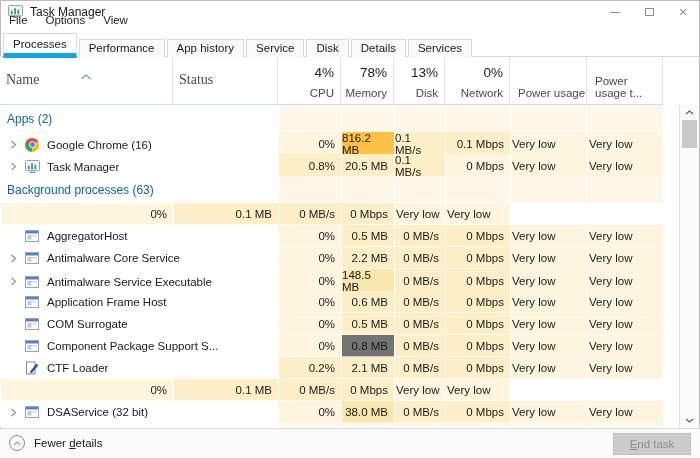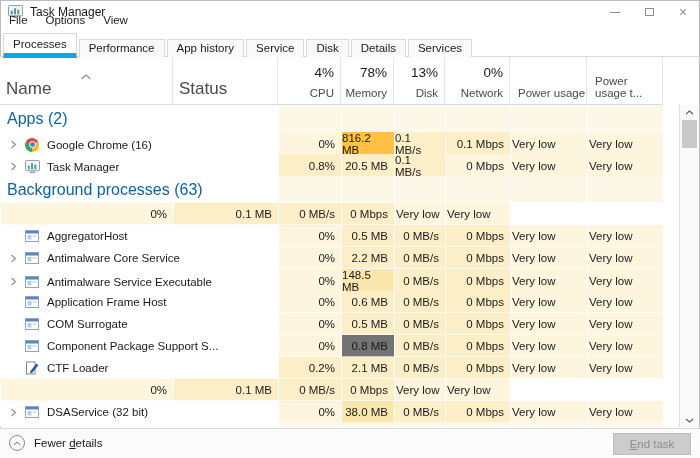--- a/index.html
+++ b/index.html
@@ -27,39 +27,39 @@
   .tabstrip .baseline { position:absolute; left:0; right:0; bottom:0; height:1px; background:#d9d9d9; }
   .tabs { position:absolute; left:3px; bottom:0; display:flex; align-items:flex-end; }
   .tab { font-size:11.5px; color:#1a1a1a; background:#fafafa; border:1px solid #d9d9d9; border-bottom:none;
          padding:2px 9px 3px 9px; margin-right:2px; position:relative; }
   .tab.active { background:#fff; padding-top:4px; z-index:2; border-bottom:5px solid #0ea5e9; margin-bottom:-1px; }
 
   
   .colheader { position:absolute; top:57px; left:0; width:663px; height:48px; display:grid;
                grid-template-columns:173px 105px 63px 53px 51px 65px 77px 76px; background:#fff; }
   .colheader > div { border-right:1px solid #e5e5e5; border-bottom:1px solid #cfdce9; position:relative; }
-  .hc-label { position:absolute; left:6px; bottom:5px; font-size:17px; color:#4a4a4a; }
+  .hc-label { position:absolute; left:6px; bottom:16px; font-size:14px; color:#4a4a4a;font-family:Liberation Serif, serif; }
   .sort-caret { position:absolute; top:9px; left:50%; transform:translateX(-50%); }
   .metric { text-align:right; }
   .metric .pct { position:absolute; right:6px; top:8px; font-size:13.5px; color:#1a1a1a; }
   .metric .mlabel { position:absolute; right:6px; bottom:5px; font-size:11.5px; color:#4a4a4a; }
   .power-label { position:absolute; left:8px; bottom:5px; font-size:11.5px; color:#4a4a4a; }
 
   
   .table { position:absolute; top:105px; left:0; width:663px; height:322px; overflow:hidden; background:#fff; }
   .trow { display:grid; grid-template-columns:173px 105px 63px 53px 51px 65px 77px 76px; }
   .trow.data { height:22px; }
   .trow.section { height:27px; }
   .trow.filler { height:4px; }
   .namecell { grid-column: span 2; display:flex; align-items:center; background:#fff; overflow:hidden; white-space:nowrap; }
   .chev { width:14px; margin-left:6px; display:inline-flex; justify-content:center; flex:0 0 14px; }
   .chev.empty { visibility:hidden; }
   .picon { width:16px; height:16px; margin-left:4px; display:inline-flex; align-items:center; justify-content:center; flex:0 0 16px; }
   .pname { margin-left:7px; font-size:11.5px; color:#1a1a1a; overflow:hidden; text-overflow:ellipsis; }
-  .section-label { font-size:16px; color:#0c64a8; padding-left:7px; align-self:center; }
+  .section-label { font-size:12px; color:#0c64a8; padding-left:7px; align-self:center; }
   .hcell { font-size:11.5px; display:flex; align-items:center; justify-content:flex-end; padding-right:6px;
            border-left:1px solid #fff; border-bottom:1px solid rgba(255,255,255,0.65); color:#1a1a1a; }
   .hcell.left { justify-content:flex-start; padding-left:1px; padding-right:0; }
 
   
   .scrollbar { position:absolute; top:105px; right:1px; width:20px; height:322px; background:#fafafa; border-left:1px solid #e0e0e0; }
   .sb-btn { position:absolute; left:0; right:0; height:14px; display:flex; align-items:center; justify-content:center; }
   .sb-up { top:0; } .sb-down { bottom:0; }
   .sb-thumb { position:absolute; left:2px; right:2px; top:15px; height:28px; background:#c9c9c9; }
 

